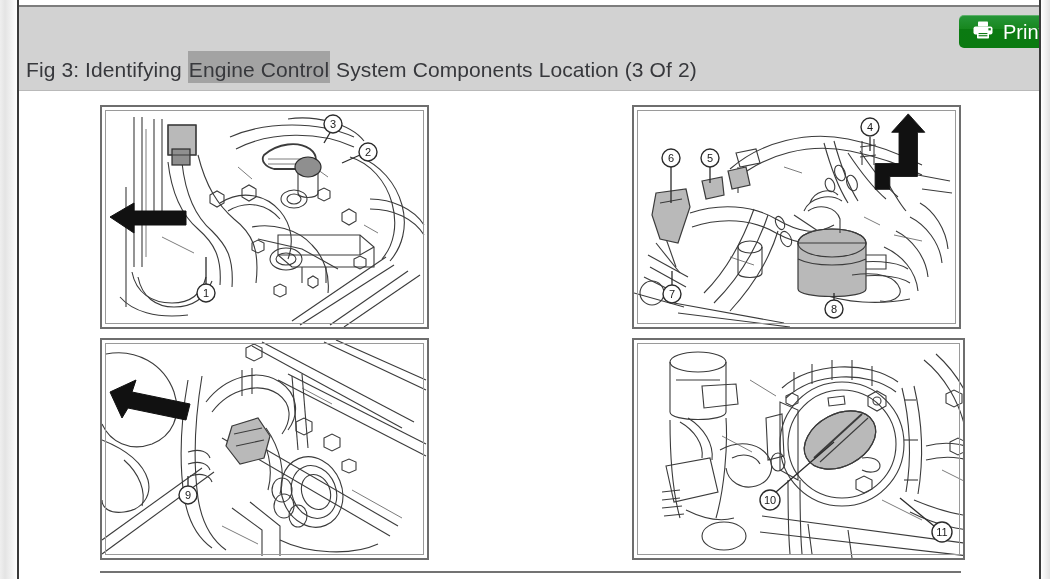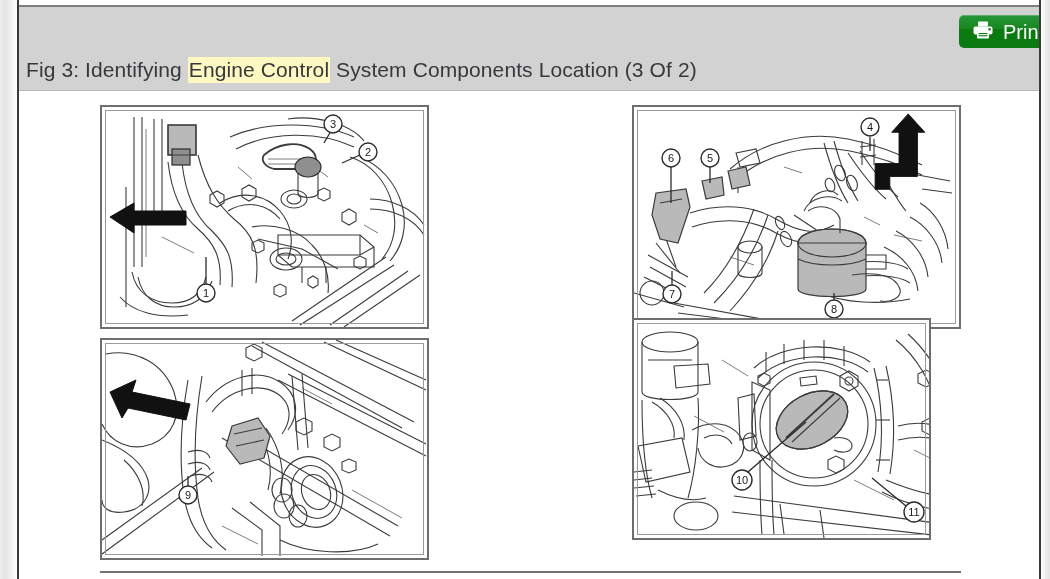--- a/index.html
+++ b/index.html
@@ -77,23 +77,23 @@
     position: absolute;
     left: 26px;
     top: 56px;
     font-size: 21px;
     line-height: 28px;
     color: #37383c;
     white-space: nowrap;
     letter-spacing: 0.1px;
   }
   .fig-title .hl {
-    background: #fef9c3;
+    background: #a3a3a3;
     color: #37383c;
-    padding: 1px 1px 2px 1px;
+    padding: 7px 1px 2px 1px;
   }
 
   
   .print-btn {
     position: absolute;
     left: 959px;
     top: 15px;
     height: 33px;
     min-width: 110px;
     background: linear-gradient(to bottom, #27963a 0%, #17871e 42%, #0b7a12 43%, #0a7a10 100%);
@@ -127,21 +127,21 @@
     left: 3px; top: 3px; right: 3px; bottom: 3px;
     border: 1px solid #9a9a9a;
     pointer-events: none;
   }
   .panel svg { display: block; }
 
   
   #panel-1 { left: 100px; top: 105px; width: 329px; height: 224px; }
   #panel-2 { left: 632px; top: 105px; width: 329px; height: 224px; }
   #panel-3 { left: 100px; top: 338px; width: 329px; height: 222px; }
-  #panel-4 { left: 632px; top: 318px; width: 299px; height: 222px; }
+  #panel-4 { left: 632px; top: 338px; width: 333px; height: 222px; padding-left: 28px; }
 
   
   .bottom-rule {
     position: absolute;
     left: 100px;
     top: 571px;
     width: 861px;
     height: 2px;
     background: #737373;
   }

